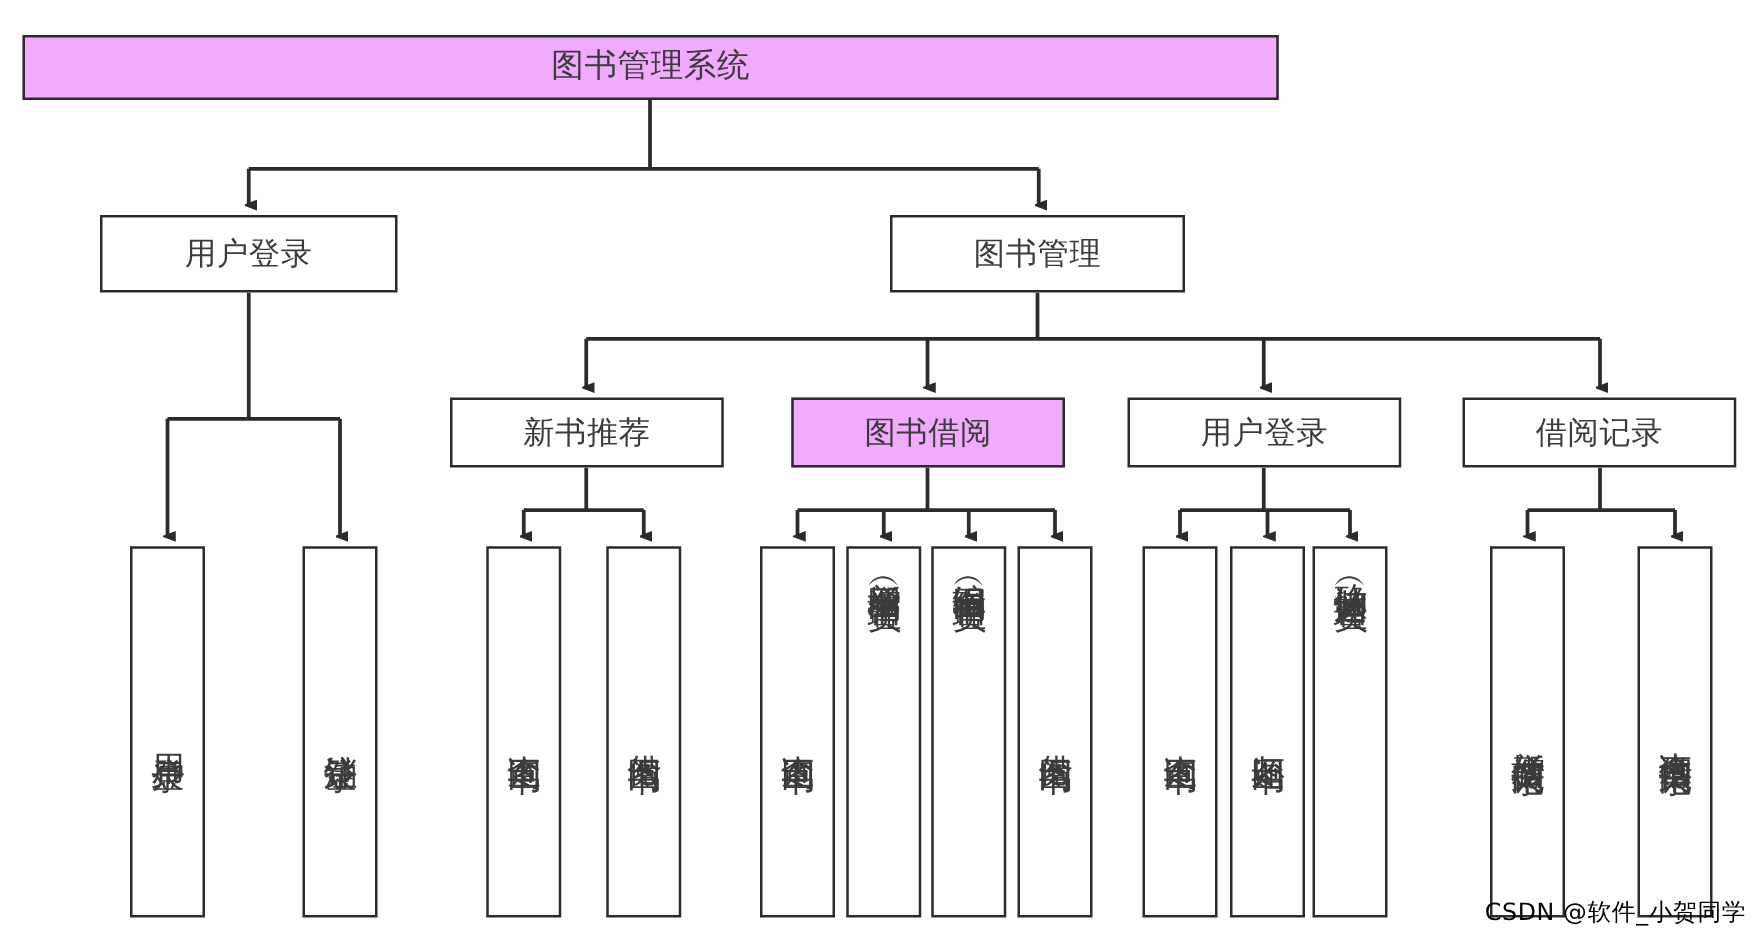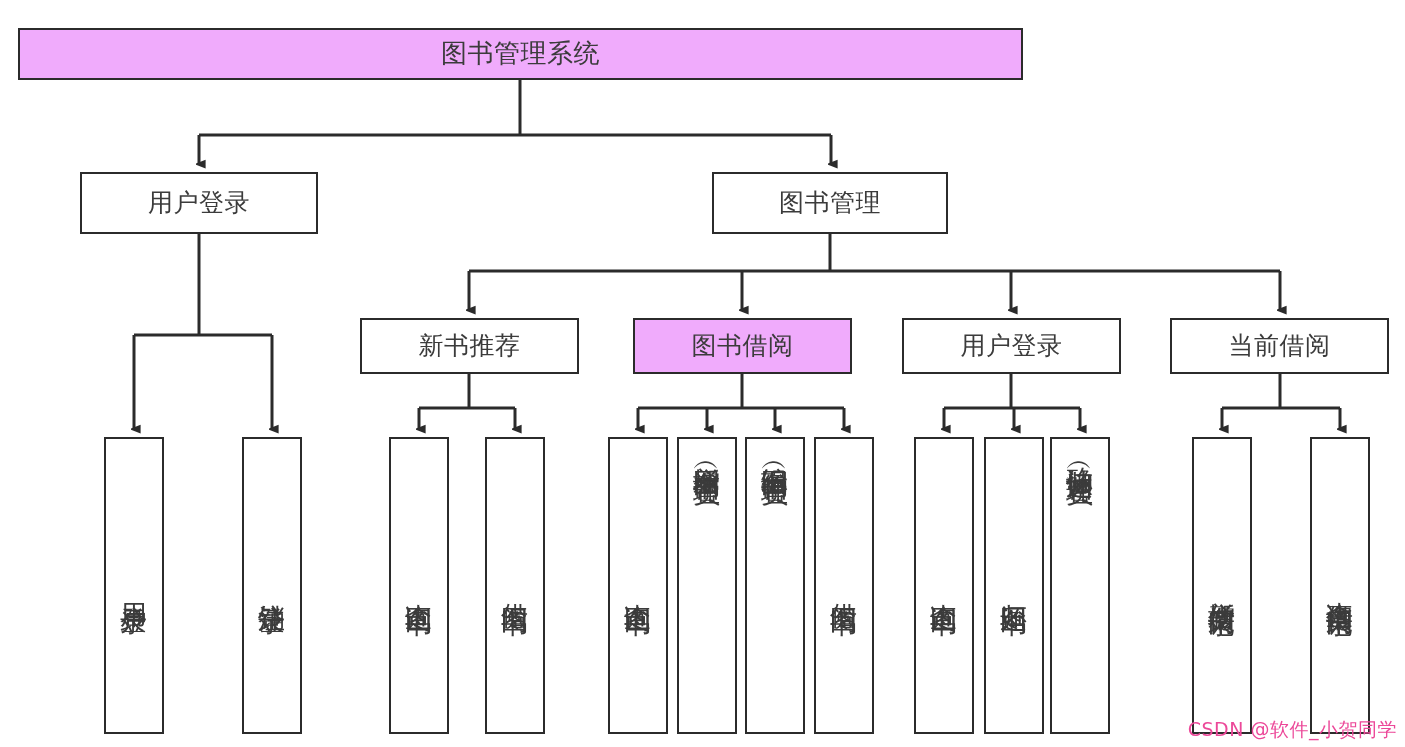--- a/index.html
+++ b/index.html
@@ -142,21 +142,21 @@
   <div class="node horiz" style="left: 712px; top: 172px; width: 236px; height: 62px; border-color: rgb(43, 43, 43); background: rgb(255, 255, 255); color: rgb(59, 59, 59);">
     <span class="label">图书管理</span>
   </div>
   <div class="node horiz" style="left: 633px; top: 318px; width: 219px; height: 56px; border-color: rgb(43, 43, 43); background: #f0abfc; color: rgb(59, 59, 59);">
     <span class="label">图书借阅</span>
   </div>
   <div class="node horiz" style="left: 902px; top: 318px; width: 219px; height: 56px; border-color: rgb(43, 43, 43); background: rgb(255, 255, 255); color: rgb(59, 59, 59);">
     <span class="label">用户登录</span>
   </div>
   <div class="node horiz" style="left: 1170px; top: 318px; width: 219px; height: 56px; border-color: rgb(43, 43, 43); background: rgb(255, 255, 255); color: rgb(59, 59, 59);">
-    <span class="label">当前借阅</span>
+    <span class="label">借阅记录</span>
   </div>
 
   <div class="node vert centered" style="left: 104px; top: 437px; width: 60px; height: 297px; border-color: rgb(43, 43, 43); background: rgb(255, 255, 255); color: rgb(59, 59, 59);">
     <span class="label">用户登录</span>
   </div>
   <div class="node vert centered" style="left: 242px; top: 437px; width: 60px; height: 297px; border-color: rgb(43, 43, 43); background: rgb(255, 255, 255); color: rgb(59, 59, 59);">
     <span class="label">注销登录</span>
   </div>
   <div class="node vert centered" style="left: 389px; top: 437px; width: 60px; height: 297px; border-color: rgb(43, 43, 43); background: rgb(255, 255, 255); color: rgb(59, 59, 59);">
     <span class="label">查询图书</span>
@@ -185,14 +185,14 @@
   <div class="node vert" style="left: 1050px; top: 437px; width: 60px; height: 297px; border-color: rgb(43, 43, 43); background: rgb(255, 255, 255); color: rgb(59, 59, 59);">
     <span class="label">确认归还（管理员）</span>
   </div>
   <div class="node vert centered" style="left: 1192px; top: 437px; width: 60px; height: 297px; border-color: rgb(43, 43, 43); background: rgb(255, 255, 255); color: rgb(59, 59, 59);">
     <span class="label">新增借阅记录</span>
   </div>
   <div class="node vert centered" style="left: 1310px; top: 437px; width: 60px; height: 297px; border-color: rgb(43, 43, 43); background: rgb(255, 255, 255); color: rgb(59, 59, 59);">
     <span class="label">查询借阅记录</span>
   </div>
 
-  <div id="watermark" style="color: #ec4899;">CSDN @软件_小贺同学</div>
+  <div id="watermark" style="color: #000000;">CSDN @软件_小贺同学</div>
 </div>
 
 </body></html>

